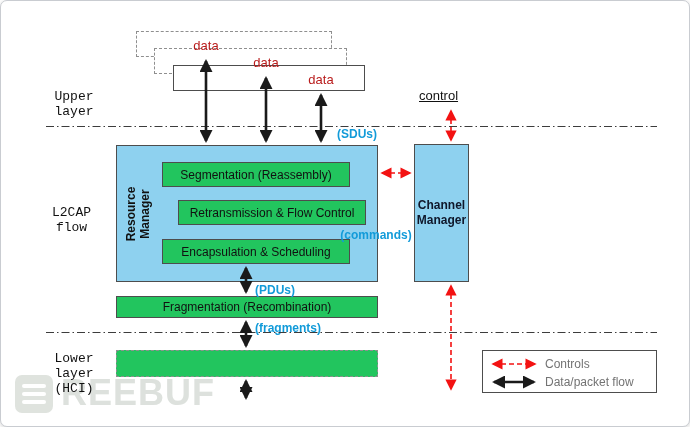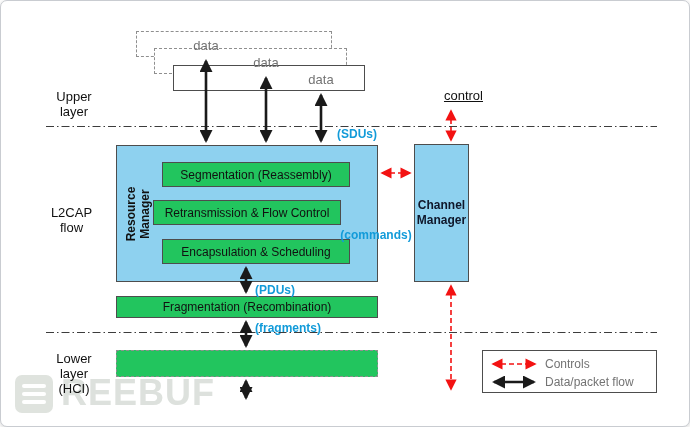--- a/index.html
+++ b/index.html
@@ -6,29 +6,29 @@
   html,body { background:#fff; }
   body { font-family:"Liberation Sans", sans-serif; }
 
   .frame {
     position:relative; width:690px; height:427px; background:#fff;
     border:1px solid #c9ccd1; border-radius:7px;
     box-shadow:0 1px 4px rgba(0,0,0,.18);
     overflow:hidden;
   }
   .abs { position:absolute; }
-  .preline { white-space:pre-line; }
+  .preline { white-space:pre-line;font-family:Liberation Mono, monospace; }
 
   
   .layer-label { font-size:13px; line-height:15px; color:#111; text-align:center; z-index:2; }
 
   
   .databox { background:#fff; border:1px dashed #8f8f8f; }
   .databox.solid { border:1px solid #4d4d4d; }
-  .data-label { font-size:13px; color:#737373; transform:translate(-50%,-50%); z-index:5; }
+  .data-label { font-size:13px; color:#b91c1c; transform:translate(-50%,-50%); z-index:5; }
 
   
   .bluebox { background:var(--box-blue,#8ed1ef); border:1px solid #4d4d4d; }
 
   
   .module {
     background:#22c55e; border:1px solid #4d4d4d; font-size:12px; color:#111;
     display:flex; align-items:center; justify-content:center; z-index:2; text-align:center;
   }
   .module.dashed { border:1px dashed #8f8f8f; }
@@ -39,21 +39,21 @@
            font-weight:bold; font-size:12px; line-height:14px; text-align:center;
            white-space:pre-line; color:#111; }
 
   .cm-text { display:flex; align-items:center; justify-content:center;
              font-weight:bold; font-size:12px; line-height:15px; text-align:center;
              white-space:pre-line; color:#0f172a; width:100%; height:100%; }
 
   
   .flow-label { font-size:12px; font-weight:bold; color:var(--flow-label-blue,#129bd9); z-index:6; }
 
-  .control-label { font-size:13px; color:#111; text-align:right; z-index:2;text-decoration:underline; }
+  .control-label { font-size:13px; color:#111; text-align:left; z-index:2;text-decoration:underline; }
 
   
   .legend { background:#fff; border:1px solid #4d4d4d; z-index:2; }
   .legend-text { font-size:12px; color:#737373; z-index:6; }
 
   
   .overlay { left:0; top:0; z-index:10; pointer-events:none; }
   .sep    { stroke:#3c3c3c; stroke-width:1.1; stroke-dasharray:8 3 1.5 3; }
   .karrow { stroke:var(--arrow-black,#1a1a1a); stroke-width:2.6; }
   .rarrow { stroke:var(--control-red,#f31212); stroke-width:1.6; stroke-dasharray:5 3; }
@@ -98,21 +98,21 @@
   <div class="abs data-label" style="left:265px; top:61px;">data</div>
   <div class="abs data-label" style="left:320px; top:78px;">data</div>
 
   <div class="abs bluebox" style="left:115px; top:144px; width:262px; height:137px; z-index:1;"></div>
   <div class="abs vwrap" style="left:116px; top:144px; width:42px; height:137px;">
     <span class="vtext">Resource
 Manager</span>
   </div>
 
   <div class="abs module" style="left:161px; top:161px; width:188px; height:25px;">Segmentation (Reassembly)</div>
-  <div class="abs module" style="left:152px; top:199px; width:188px; height:25px;">Retransmission &amp; Flow Control</div>
+  <div class="abs module" style="left:177px; top:199px; width:188px; height:25px;">Retransmission &amp; Flow Control</div>
   <div class="abs module" style="left:161px; top:238px; width:188px; height:25px;">Encapsulation &amp; Scheduling</div>
 
   <div class="abs bluebox" style="left:413px; top:143px; width:55px; height:138px; z-index:1;">
     <div class="cm-text">Channel
 Manager</div>
   </div>
 
   <div class="abs module" style="left:115px; top:295px; width:262px; height:22px;">Fragmentation (Recombination)</div>
 
   <div class="abs module dashed" style="left:115px; top:349px; width:262px; height:27px;"></div>

